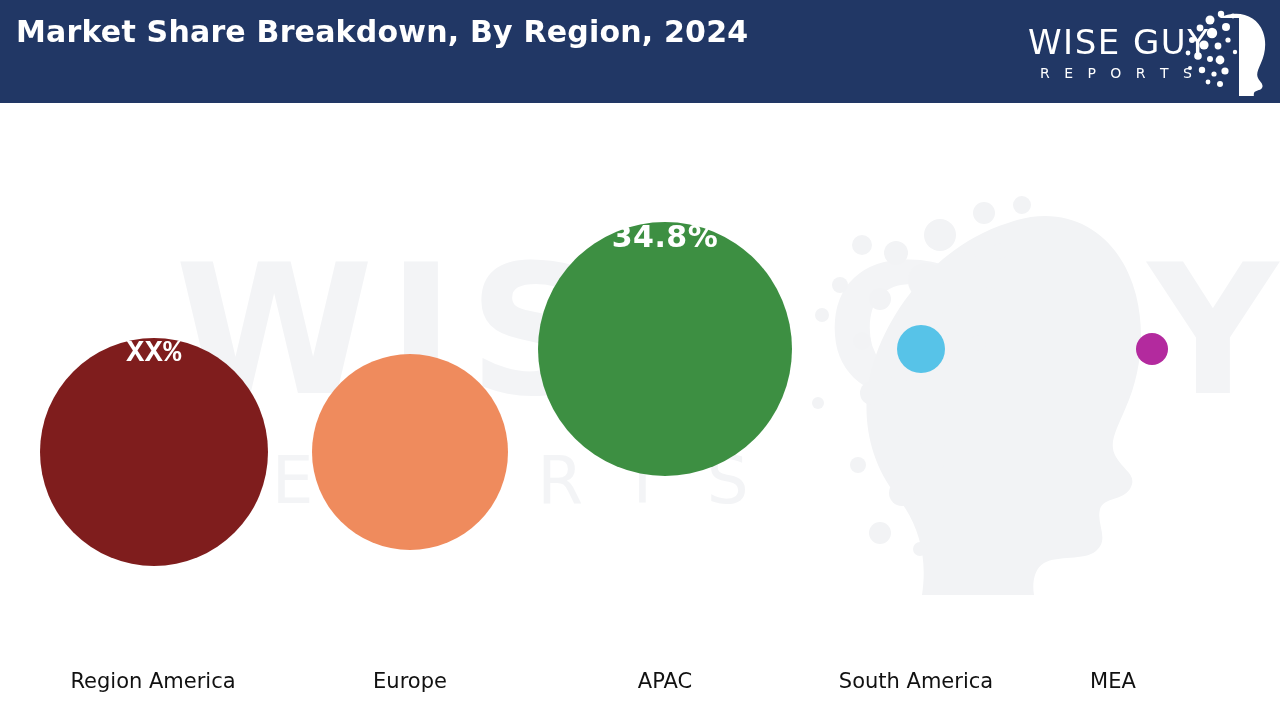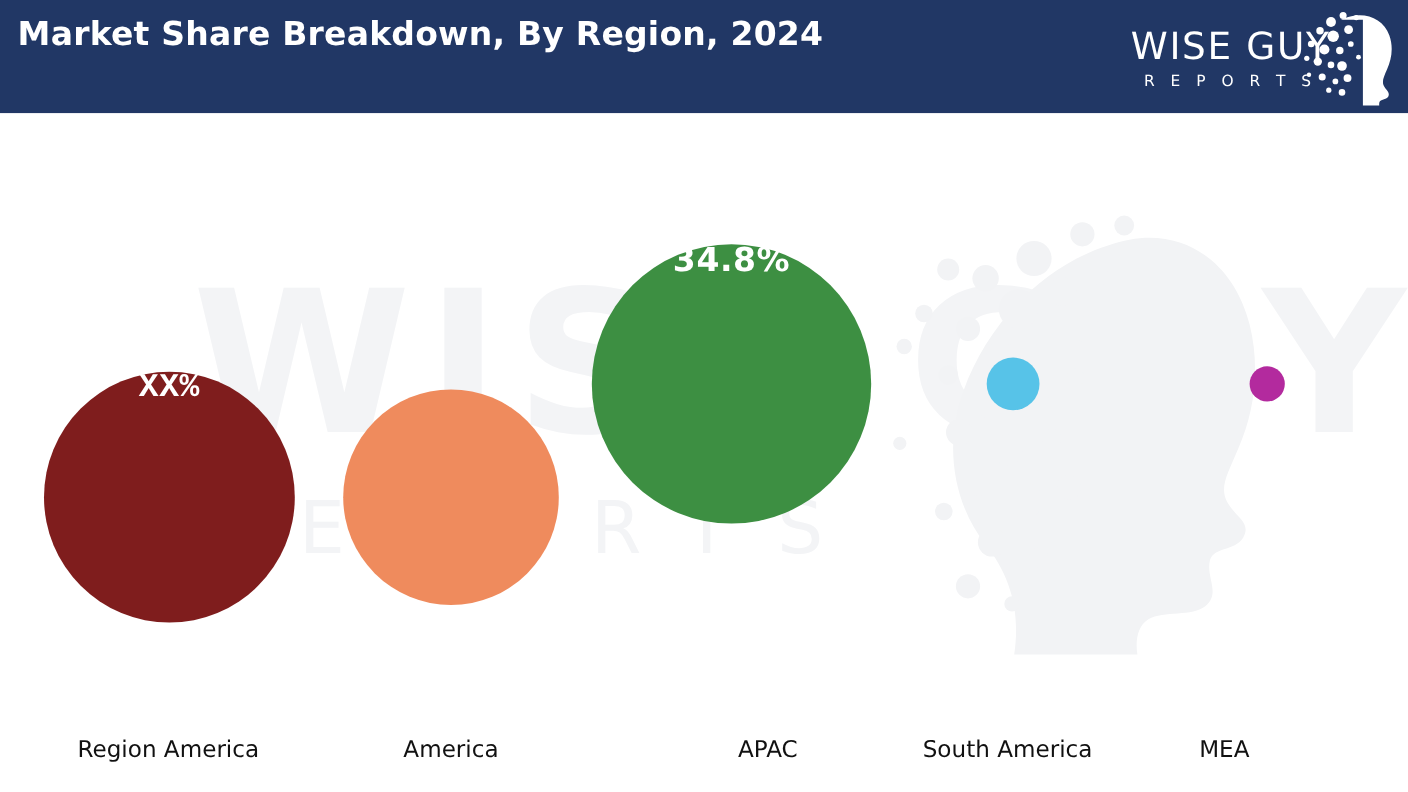--- a/index.html
+++ b/index.html
@@ -200,19 +200,19 @@
 
     <div class="bubble" style="left:897px; top:222px; width:48px; height:48px; background:#57c3e8;">
       <span class="bubble-label"></span>
     </div>
 
     <div class="bubble" style="left:1136px; top:230px; width:32px; height:32px; background:#b32a9e;">
       <span class="bubble-label"></span>
     </div>
 
     <div class="cat-label" style="left:153px;">Region America</div>
-    <div class="cat-label" style="left:410px;">America</div>
-    <div class="cat-label" style="left:665px;margin-left:33px;">APAC</div>
+    <div class="cat-label" style="left:410px;">Europe</div>
+    <div class="cat-label" style="left:665px;">APAC</div>
     <div class="cat-label" style="left:916px;">South America</div>
     <div class="cat-label" style="left:1113px;">MEA</div>
 
   </div>
 </div>
 
 </body></html>

